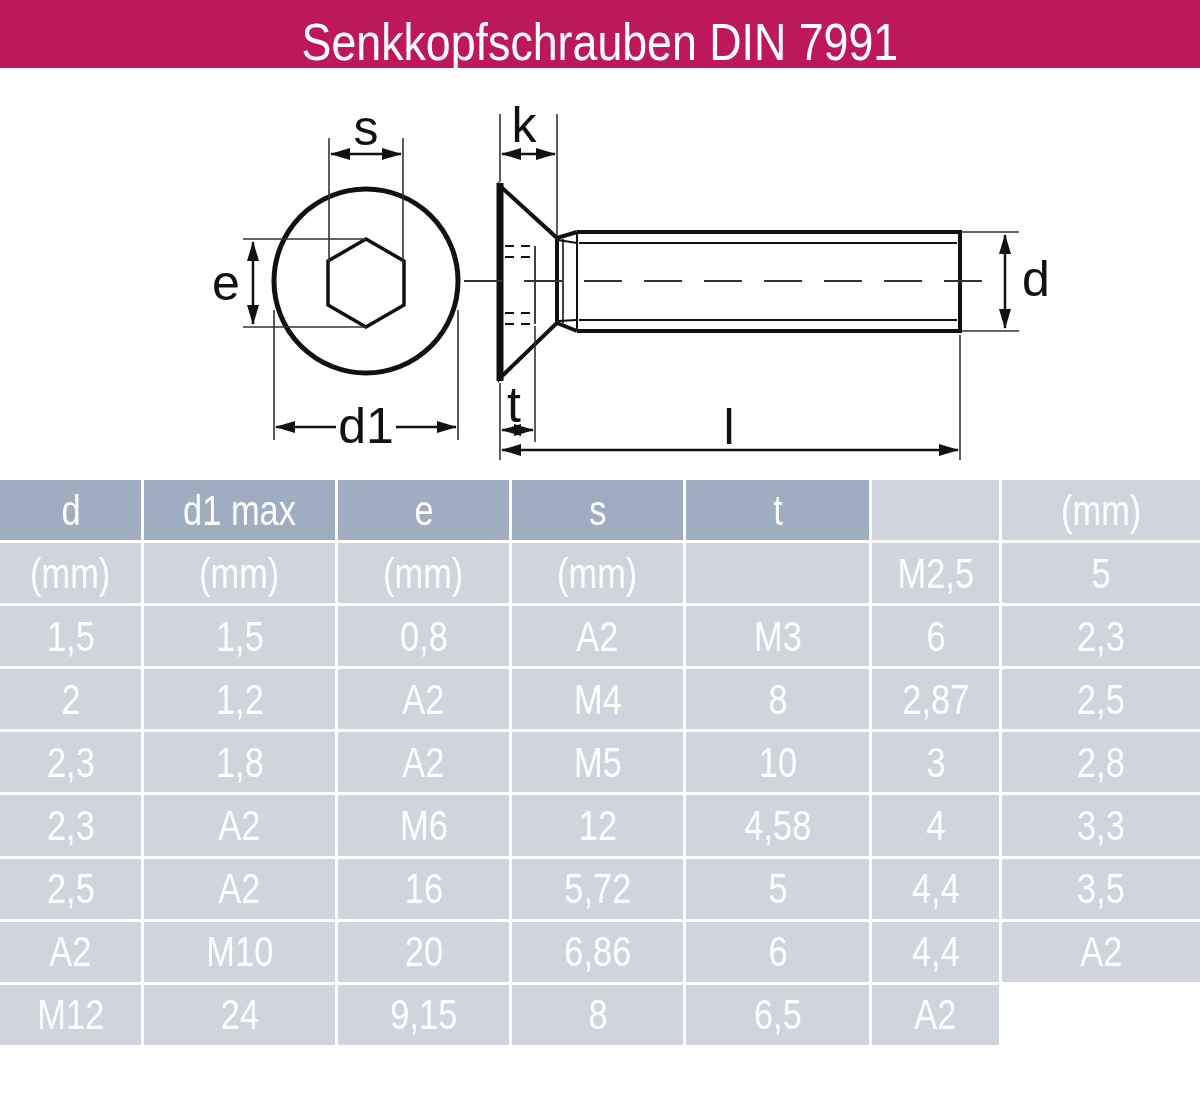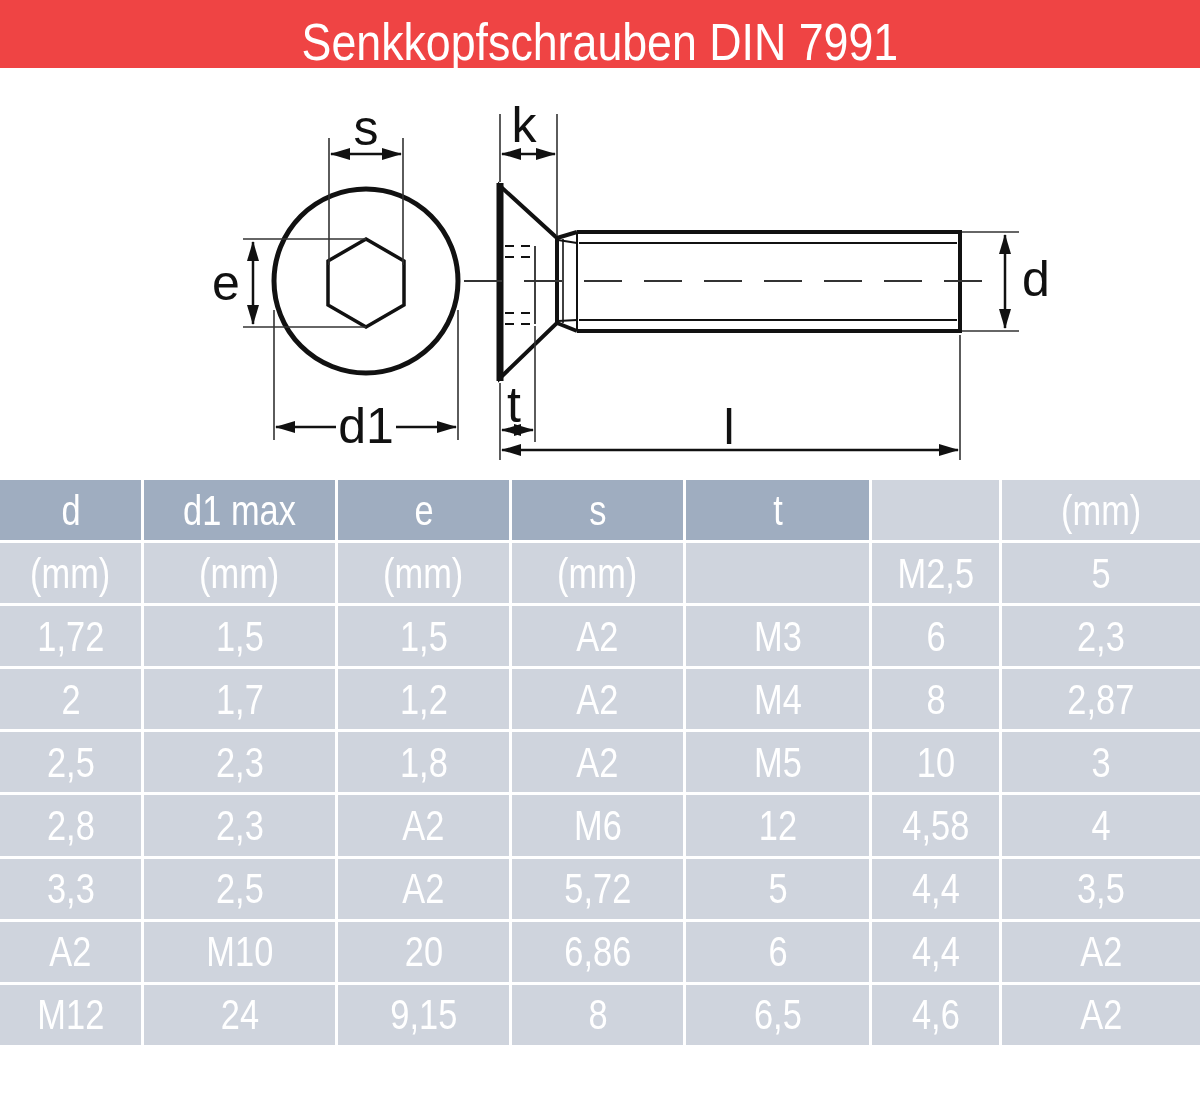--- a/index.html
+++ b/index.html
@@ -1,21 +1,21 @@
 <!DOCTYPE html>
 <html><head>
 <meta charset="utf-8">
 <style>
   html,body{margin:0;padding:0;background:#fff;}
   #page{width:1200px;height:1108px;position:relative;overflow:hidden;
         font-family:"Liberation Sans",sans-serif;background:#fff;}
 
   
   .titlebar{position:absolute;left:0;top:0;width:1200px;height:84px;
-            background:#ef4444;display:flex;align-items:center;justify-content:center;}
+            background:#be185d;display:flex;align-items:center;justify-content:center;}
   .titlebar span{color:#fff;font-size:52px;font-weight:400;white-space:nowrap;
                  display:inline-block;transform:scaleX(0.86);}
 
   
   .drawing{position:absolute;left:0;top:68px;width:1200px;height:412px;background:#fff;}
   .drawing svg{display:block;}
 
   
   .spec-table{position:absolute;left:0;top:480px;width:1200px;height:628px;
               display:grid;background:#fff;
@@ -169,48 +169,45 @@
         <span></span>
       </div>
 
     <div class="cell bod">
         <span>M2,5</span>
       </div>
     <div class="cell bod">
         <span>5</span>
       </div>
     <div class="cell bod">
-        <span>1,72</span>
-      </div>
-    <div class="cell bod">
         <span>1,5</span>
       </div>
     <div class="cell bod">
         <span>1,5</span>
       </div>
     <div class="cell bod">
+        <span>0,8</span>
+      </div>
+    <div class="cell bod">
         <span>A2</span>
       </div>
 
     <div class="cell bod">
         <span>M3</span>
       </div>
     <div class="cell bod">
         <span>6</span>
       </div>
     <div class="cell bod">
         <span>2,3</span>
       </div>
     <div class="cell bod">
         <span>2</span>
       </div>
     <div class="cell bod">
-        <span>1,7</span>
-      </div>
-    <div class="cell bod">
         <span>1,2</span>
       </div>
     <div class="cell bod">
         <span>A2</span>
       </div>
 
     <div class="cell bod">
         <span>M4</span>
       </div>
     <div class="cell bod">
@@ -267,20 +264,23 @@
         <span>3,3</span>
       </div>
     <div class="cell bod">
         <span>2,5</span>
       </div>
     <div class="cell bod">
         <span>A2</span>
       </div>
 
     <div class="cell bod">
+        <span>16</span>
+      </div>
+    <div class="cell bod">
         <span>5,72</span>
       </div>
     <div class="cell bod">
         <span>5</span>
       </div>
     <div class="cell bod">
         <span>4,4</span>
       </div>
     <div class="cell bod">
         <span>3,5</span>
@@ -317,20 +317,17 @@
     <div class="cell bod">
         <span>9,15</span>
       </div>
     <div class="cell bod">
         <span>8</span>
       </div>
     <div class="cell bod">
         <span>6,5</span>
       </div>
     <div class="cell bod">
-        <span>4,6</span>
-      </div>
-    <div class="cell bod">
         <span>A2</span>
       </div>
   </div>
 
 </div>
 
 </body></html>

